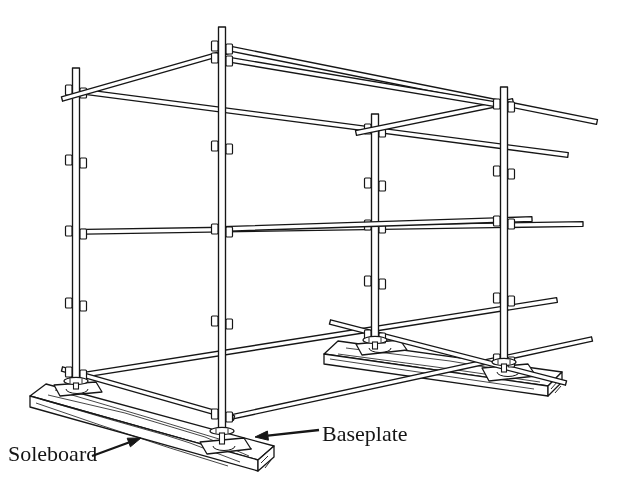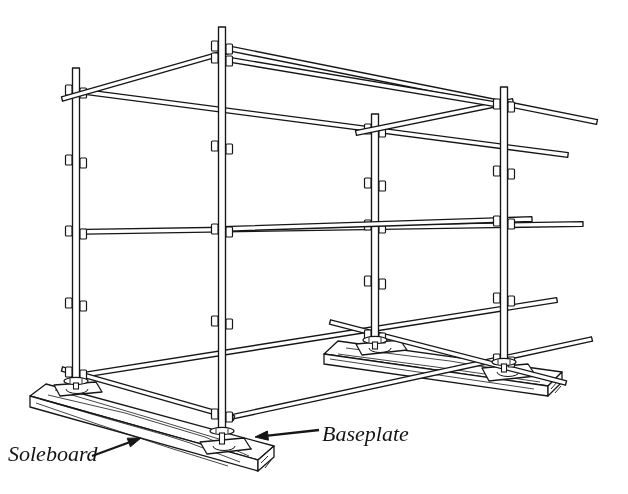--- a/index.html
+++ b/index.html
@@ -1,16 +1,16 @@
 <!DOCTYPE html>
 <html><head>
 <meta charset="utf-8">
 <style>
   html,body{margin:0;padding:0;background:#ffffff;}
-  .stage{position:relative;width:628px;height:494px;background:#5eead4;overflow:hidden;font-style:italic;}
+  .stage{position:relative;width:628px;height:494px;background:#5eead4;overflow:hidden;}
   svg{display:block;}
   .lbl{font-family:"Liberation Serif","DejaVu Serif",serif;font-size:22px;fill:#141414;}
 </style>
 </head>
 <body>
 
 <div class="stage">
   <svg id="scene" width="628" height="494" viewBox="0 0 628 494">
     <rect x="0" y="0" width="628" height="494" fill="#ffffff"></rect>
     <g id="drawing">

